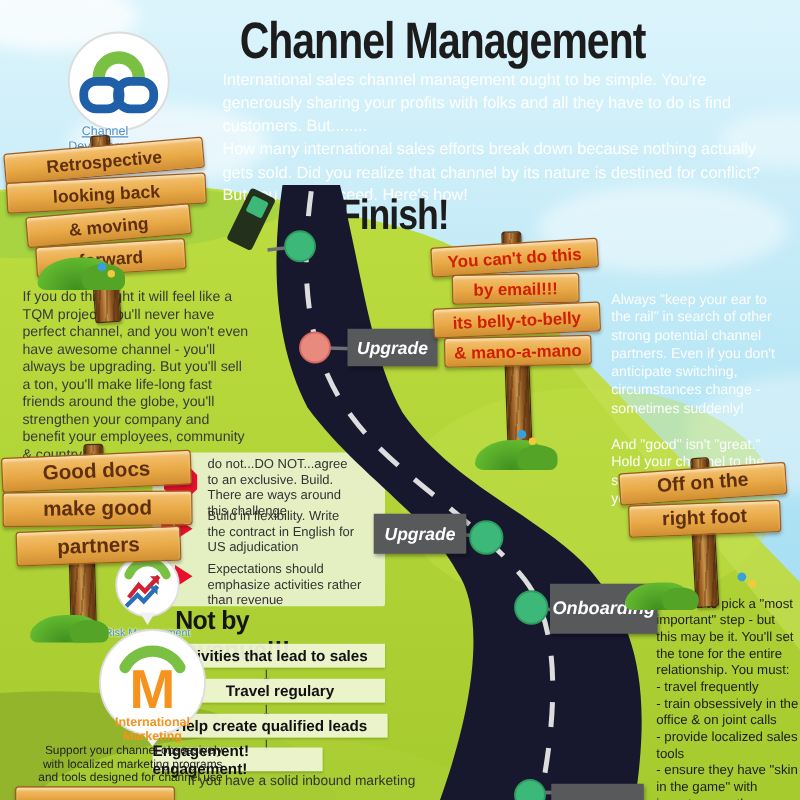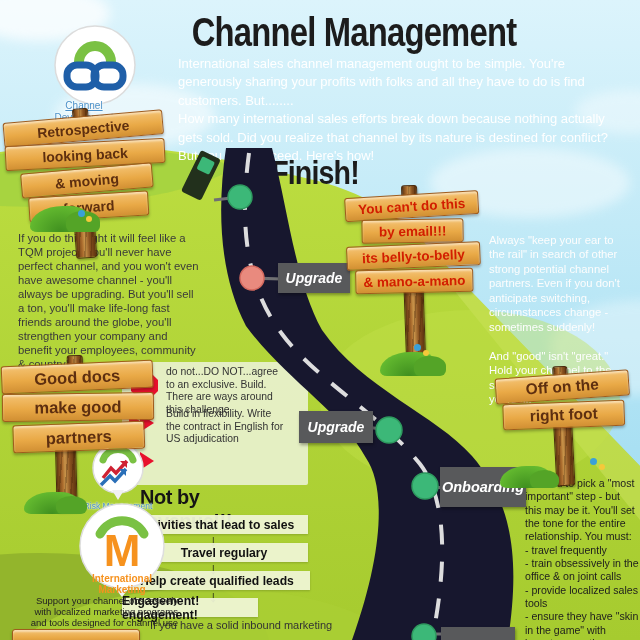--- a/index.html
+++ b/index.html
@@ -96,20 +96,21 @@
   <div class="abs check-txt z3" style="left:166px;top:366px;width:120px;">do not...DO NOT...agree to an exclusive.  Build.  There are ways around this challenge</div>
   <div class="abs ff z3" style="left:129px;top:414px;">
       <i></i>
       <i></i>
     </div>
   <div class="abs check-txt z3" style="left:166px;top:408px;width:122px;">Build in flexibility.  Write the contract in English for US adjudication</div>
   <div class="abs ff z3" style="left:129px;top:452px;">
       <i></i>
       <i></i>
     </div>
+  <div class="abs check-txt z3" style="left:166px;top:450px;width:124px;">Expectations should emphasize activities rather than revenue</div>
   <div class="abs headline z3" style="left:136px;top:485px;width:164px;font-size:21px;">Not by revenue!!!</div>
 
   <div class="abs flowbox z3" style="left:124px;top:515px;width:184px;height:19px;">Activities that lead to sales</div>
   <div class="abs flow-arrow z3" style="left:209px;top:533px;">↓</div>
   <div class="abs flowbox z3" style="left:140px;top:543px;width:168px;height:19px;">Travel regulary</div>
   <div class="abs flow-arrow z3" style="left:209px;top:561px;">↓</div>
   <div class="abs flowbox z3" style="left:124px;top:571px;width:186px;height:19px;">Help create qualified leads</div>
   <div class="abs flow-arrow z3" style="left:209px;top:589px;">↓</div>
   <div class="abs flowbox z3" style="left:122px;top:598px;width:136px;height:19px;">Engagement! engagement!</div>
   <div class="abs z3" style="left:150px;top:619px;width:210px;font-size:11px;color:#333;">If you have a solid inbound marketing</div>

